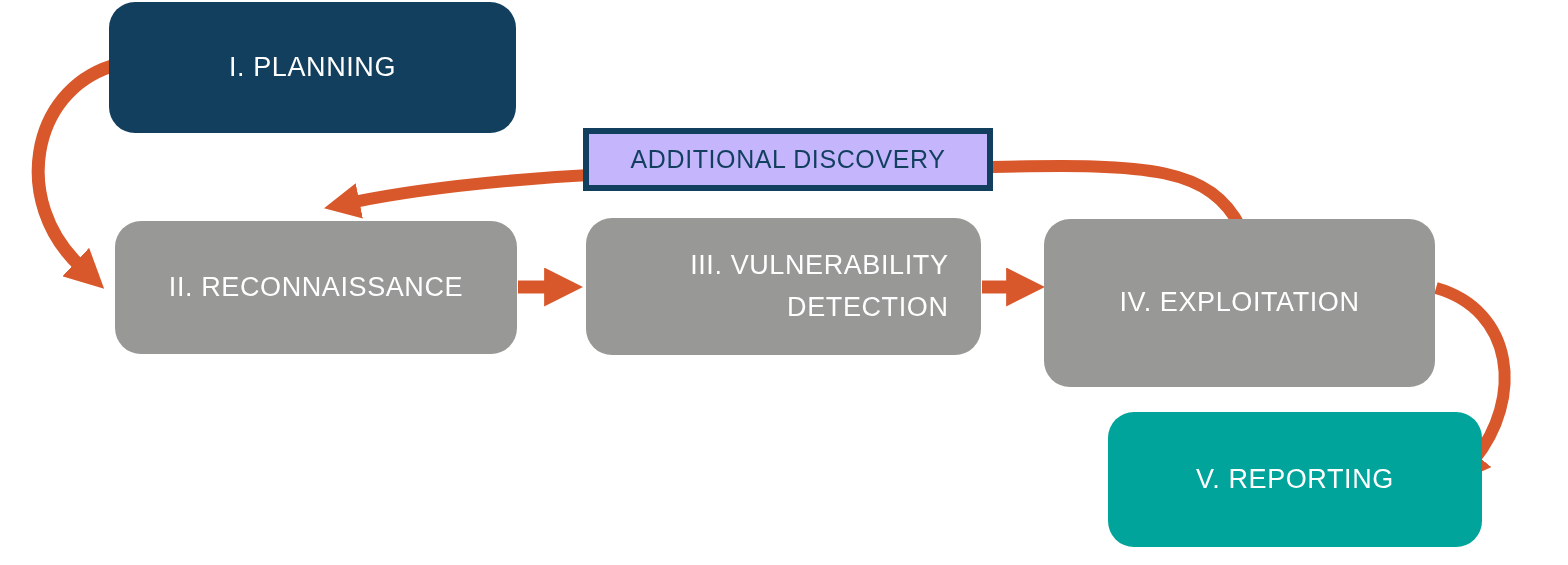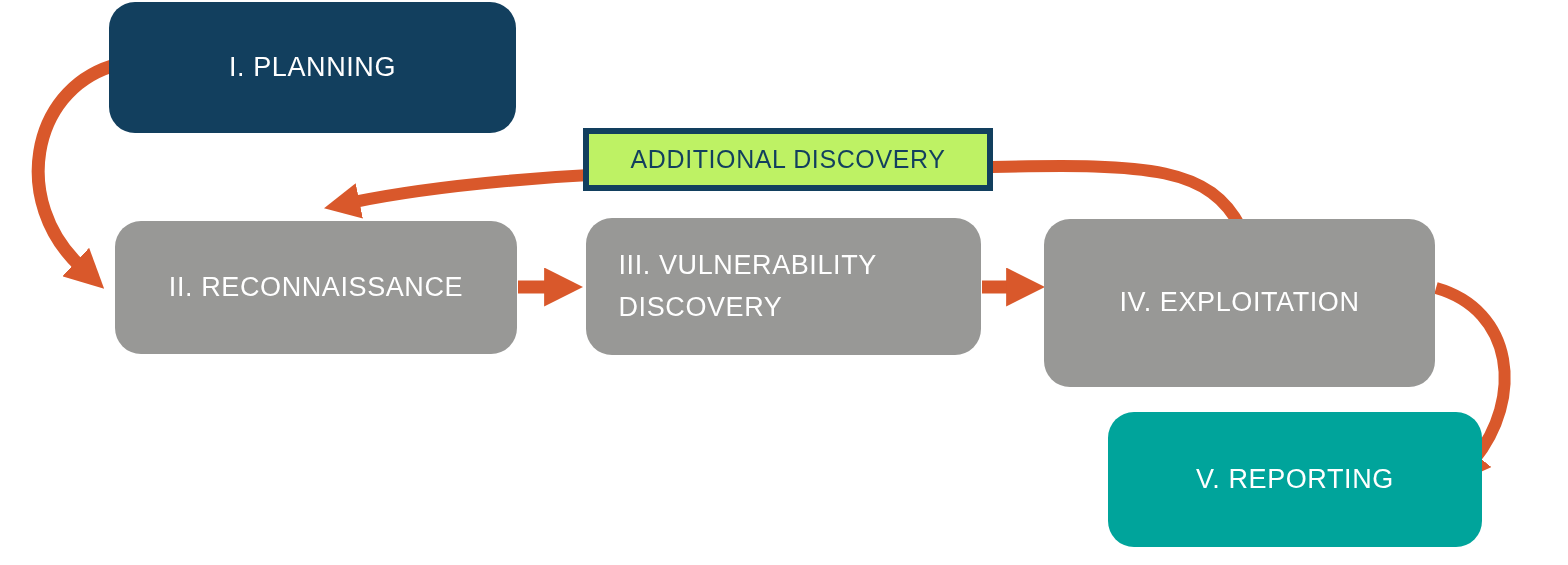--- a/index.html
+++ b/index.html
@@ -5,29 +5,29 @@
   html,body { margin:0; padding:0; background:#ffffff; }
   .stage {
     position:relative; width:1568px; height:565px; background:#ffffff;
     font-family:"Liberation Sans", sans-serif; overflow:hidden;
   }
   .edges { position:absolute; left:0; top:0; z-index:1; }
   .edge  { fill:none; stroke:#D9582B; stroke-width:13; }
   .edge.thin { stroke-width:12; }
   .node {
     position:absolute; z-index:2; box-sizing:border-box;
-    display:flex; align-items:center; justify-content:center; text-align:left;
+    display:flex; align-items:center; justify-content:center; text-align:right;
     border-radius:26px; color:#ffffff; font-size:27px; letter-spacing:0.6px;
     line-height:1.55;
   }
   .node--primary   { background:#123F5E; }
   .node--secondary { background:#989896; }
   .node--accent    { background:#00A49B;margin-left:40px; }
   .node--outline   {
-    background:#bef264; border:6px solid #123F5E; border-radius:0;
+    background:#c4b5fd; border:6px solid #123F5E; border-radius:0;
     color:#123F5E; font-size:25px;
   }
   .node--planning      { left:109px; top:2px;   width:407px; height:131px; }
   .node--discovery     { left:583px; top:128px; width:410px; height:63px;  }
   .node--recon         { left:115px; top:221px; width:402px; height:133px; }
   .node--vuln          { left:586px; top:218px; width:395px; height:137px; }
   .node--vuln span     { display:block; max-width:330px; }
   .node--exploit       { left:1044px; top:219px; width:391px; height:168px; }
   .node--reporting     { left:1068px; top:412px; width:374px; height:135px; }
 </style>
@@ -55,21 +55,21 @@
 
   <div class="node node--outline node--discovery">
     <span>ADDITIONAL DISCOVERY</span>
   </div>
 
   <div class="node node--secondary node--recon">
     <span>II. RECONNAISSANCE</span>
   </div>
 
   <div class="node node--secondary node--vuln">
-    <span>III. VULNERABILITY DISCOVERY</span>
+    <span>III. VULNERABILITY DETECTION</span>
   </div>
 
   <div class="node node--secondary node--exploit">
     <span>IV. EXPLOITATION</span>
   </div>
 
   <div class="node node--accent node--reporting">
     <span>V. REPORTING</span>
   </div>
 

